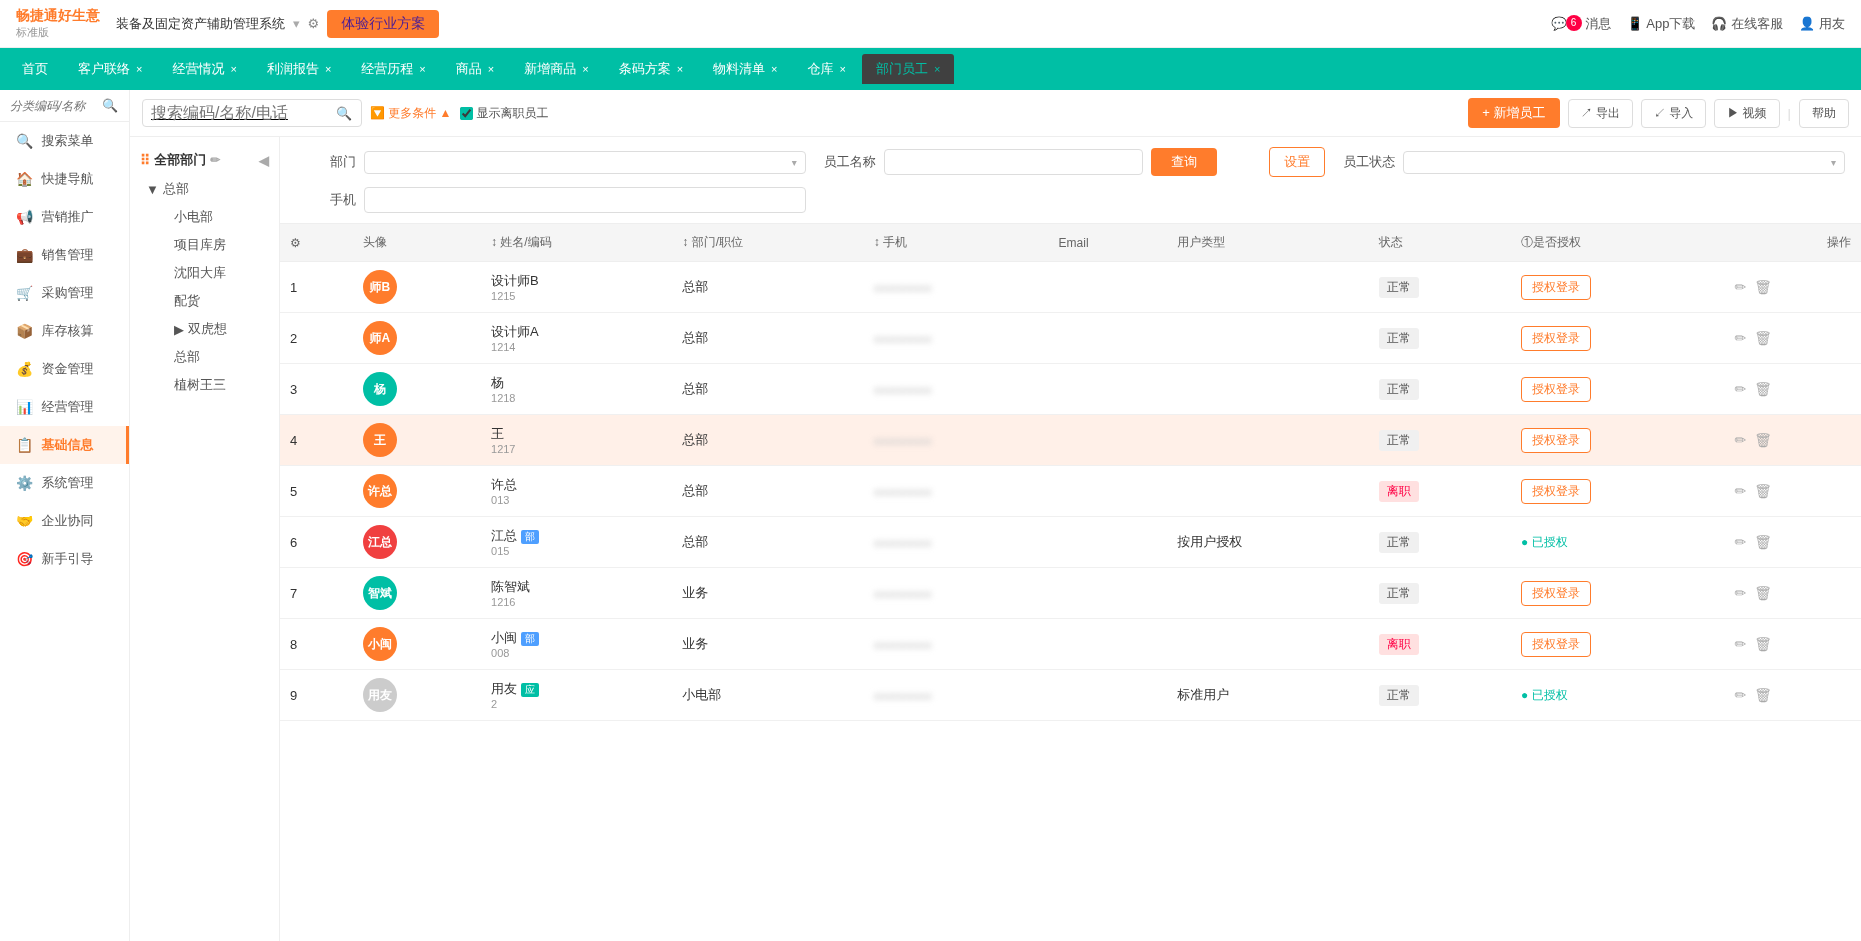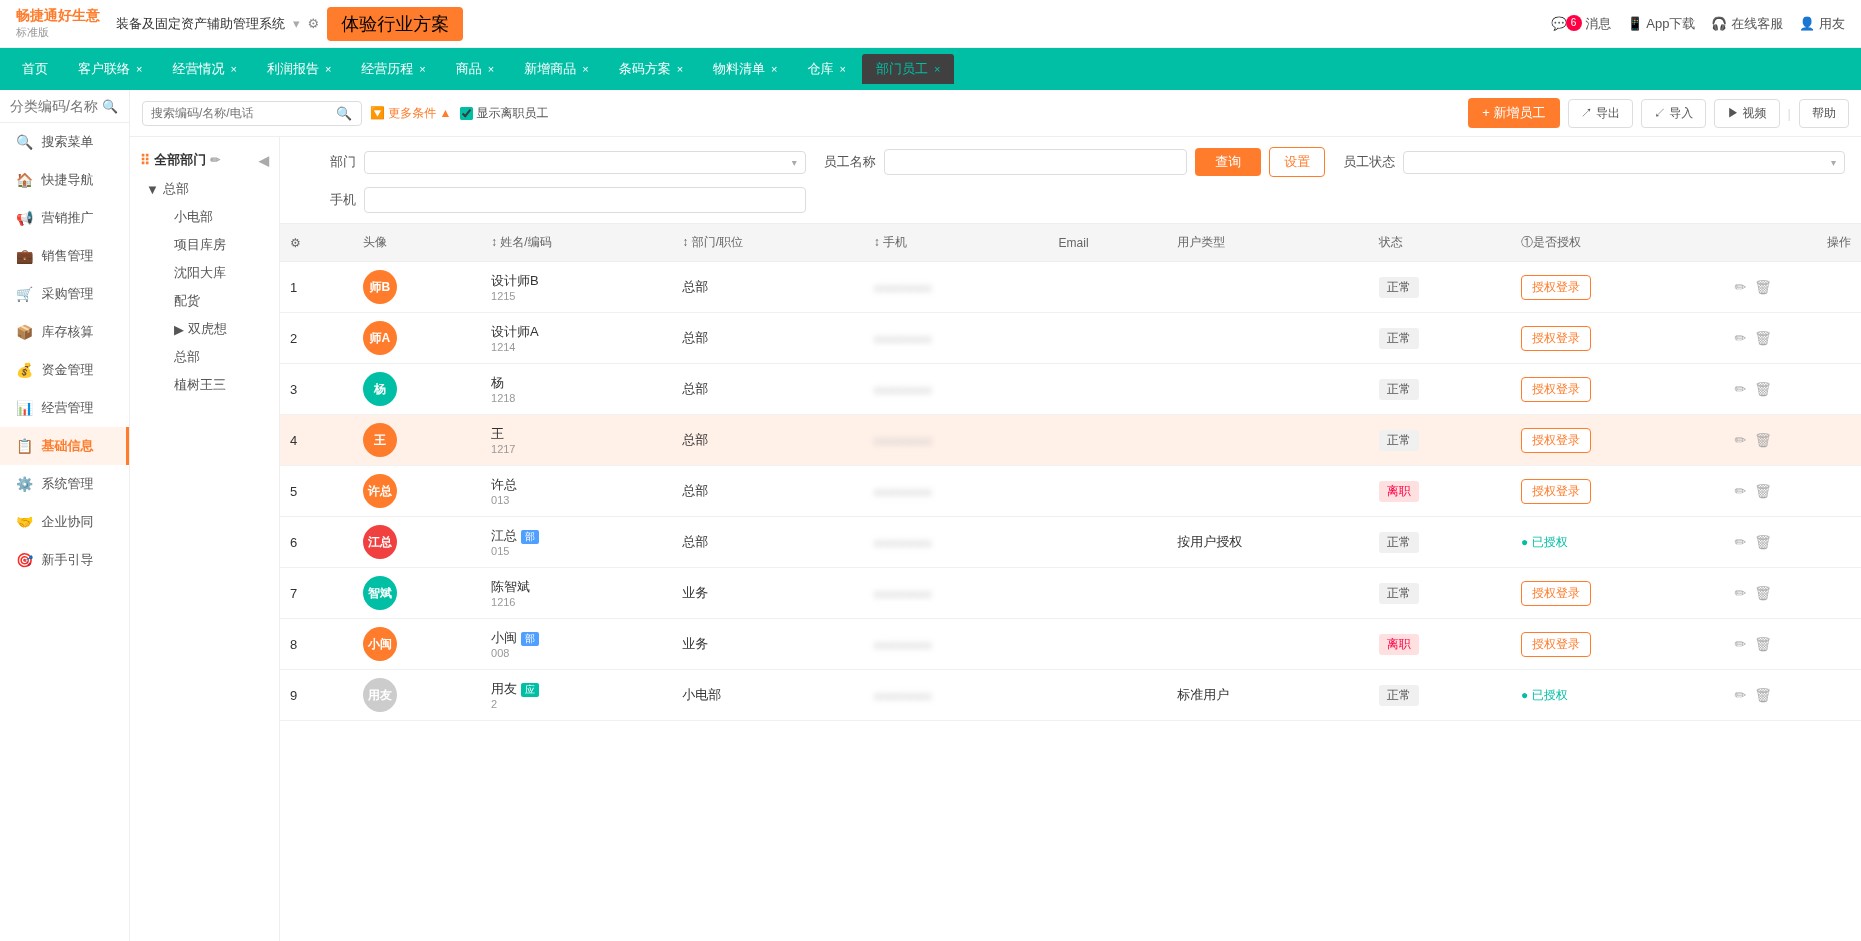--- a/index.html
+++ b/index.html
@@ -15,26 +15,26 @@
       border-bottom: 1px solid #eee;
       justify-content: space-between;
     }
     .top-bar-left { display: flex; align-items: center; gap: 8px; }
     .logo-text { color: #ff7c2c; font-weight: bold; font-size: 14px; }
     .logo-sub { color: #999; font-size: 11px; }
     .system-title { color: #333; font-size: 13px; margin-left: 8px; }
     .top-bar-right { display: flex; align-items: flex-end; gap: 16px; color: #555; font-size: 13px; }
     .trial-btn {
       background: #ff7c2c;
-      color: #000000;
+      color: #4c1d95;
       border: none;
       border-radius: 4px;
       padding: 5px 14px;
       cursor: pointer;
-      font-size: 18px;
+      font-size: 14px;
     }
     .gear-icon { color: #888; cursor: pointer; }
     .badge { background: #f04; color: #fff; border-radius: 50%; width: 16px; height: 16px; font-size: 10px; display: inline-flex; align-items: center; justify-content: center; margin-left: -6px; vertical-align: top; }
 
     
     .nav-tabs {
       background: #00bfa5;
       display: flex;
       align-items: center;
       height: 42px;
@@ -71,21 +71,21 @@
       cursor: pointer;
       display: flex;
       align-items: center;
       gap: 8px;
       color: #555;
       font-size: 13px;
     }
     .sidebar-item.active { background: #fff3eb; color: #ff7c2c; border-right: 3px solid #ff7c2c; font-weight: bold; }
     .sidebar-icon { font-size: 14px; }
     .sidebar-search { padding: 8px 10px; display: flex; align-items: center; gap: 4px; border-bottom: 1px solid #eee; }
-    .sidebar-search input { border: none; outline: none; font-size: 14px; width: 100%; color: #999; }
+    .sidebar-search input { border: none; outline: none; font-size: 12px; width: 100%; color: #999; font-style: italic; }
 
     
     .content { flex: 1; display: flex; flex-direction: column; overflow: hidden; }
 
     
     .toolbar {
       background: #fff;
       padding: 8px 12px;
       display: flex;
       align-items: center;
@@ -94,21 +94,21 @@
     }
     .search-input-wrap {
       display: flex;
       align-items: center;
       border: 1px solid #ddd;
       border-radius: 4px;
       padding: 4px 8px;
       gap: 4px;
       width: 220px;
     }
-    .search-input-wrap input { border: none; outline: none; font-size: 12px; width: 100%; }
+    .search-input-wrap input { border: none; outline: none; font-size: 16px; width: 100%; text-decoration: underline; }
     .more-filter { color: #ff7c2c; cursor: pointer; display: flex; align-items: center; gap: 2px; font-size: 12px; }
     .show-resigned { display: flex; align-items: center; gap: 4px; color: #555; font-size: 12px; cursor: pointer; }
     .toolbar-right { margin-left: auto; display: flex; align-items: center; gap: 8px; }
     .btn-primary {
       background: #ff7c2c;
       color: #fff;
       border: none;
       border-radius: 4px;
       padding: 6px 14px;
       cursor: pointer;
@@ -204,20 +204,21 @@
       font-size: 13px;
     }
     .btn-setting {
       background: #fff;
       color: #ff7c2c;
       border: 1px solid #ff7c2c;
       border-radius: 4px;
       padding: 5px 14px;
       cursor: pointer;
       font-size: 13px;
+      margin-left: 44px;
     }
 
     
     .table-area { flex: 1; overflow-y: auto; background: #fff; }
     table { width: 100%; border-collapse: collapse; }
     thead tr { background: #f5f5f5; }
     thead th {
       padding: 10px 10px;
       text-align: left;
       font-weight: normal;

